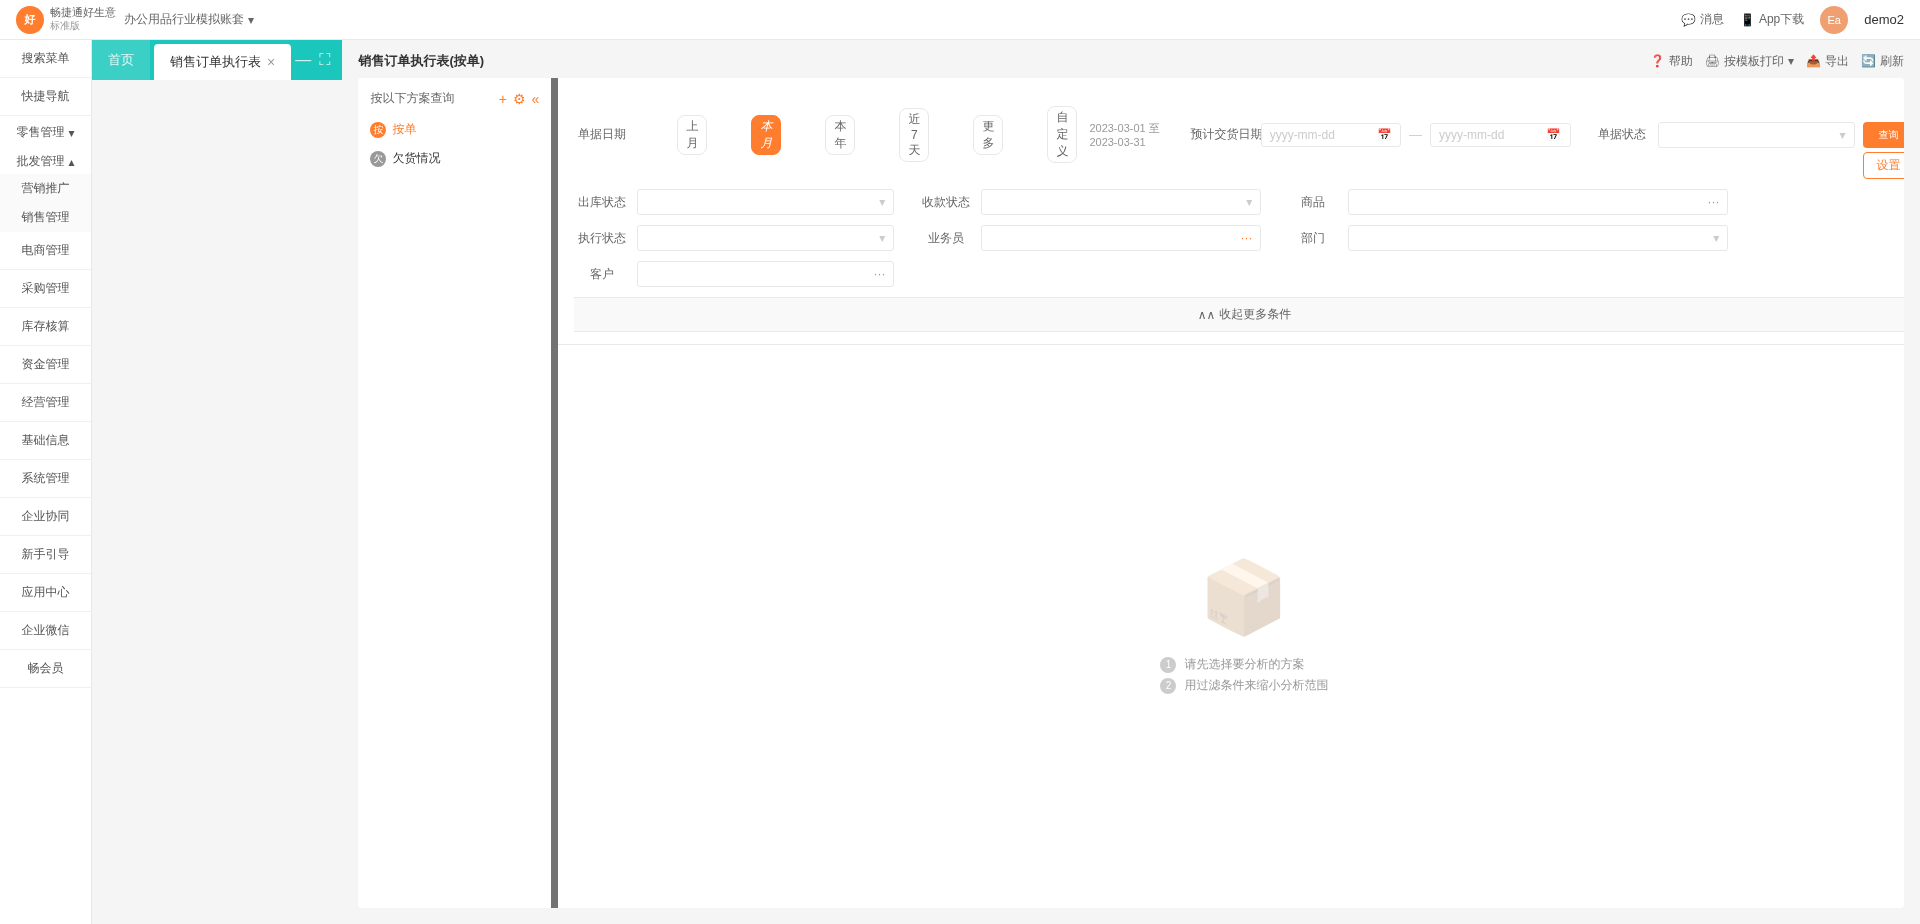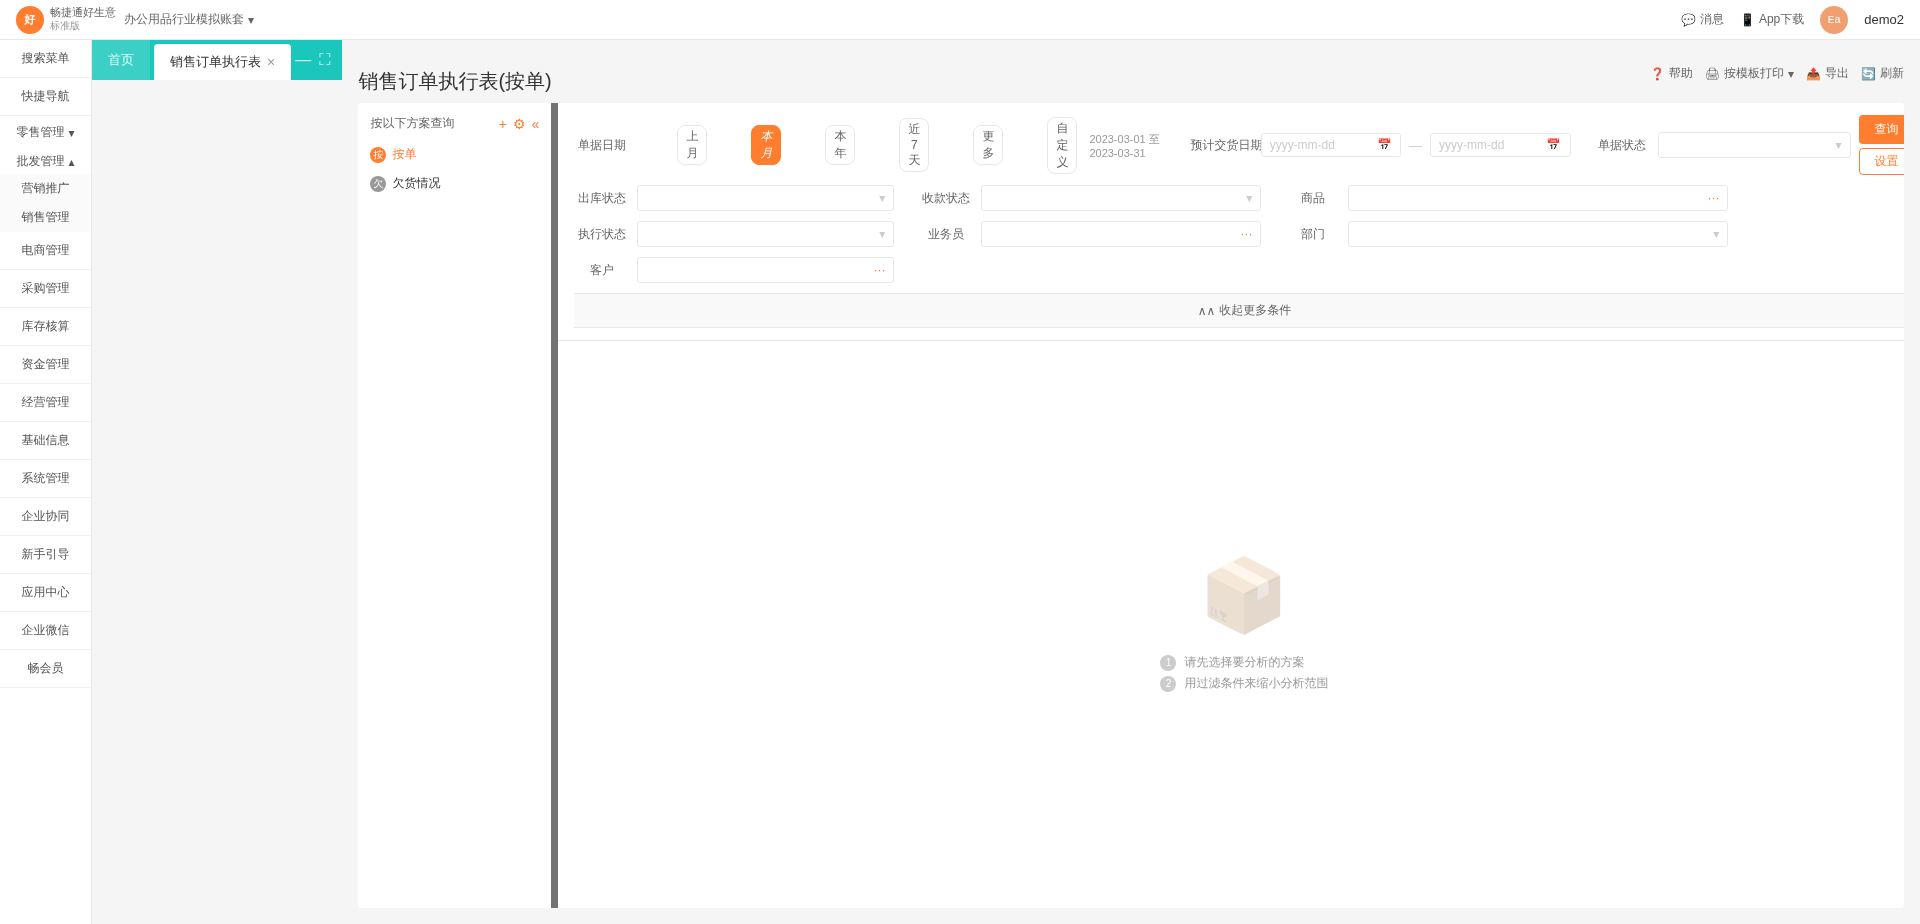--- a/index.html
+++ b/index.html
@@ -22,21 +22,21 @@
       width: 28px; height: 28px; background: #ff7d2e; border-radius: 50%;
       display: flex; align-items: center; justify-content: center;
       color: white; font-size: 11px; font-weight: bold;
     }
     .logo-text { font-size: 11px; color: #666; line-height: 1.2; }
     .logo-subtext { font-size: 10px; color: #999; }
     .dropdown-btn { background: none; border: none; cursor: pointer; color: #666; font-size: 12px; display: flex; align-items: center; gap: 4px; }
 
     .top-bar-right { display: flex; align-items: center; gap: 16px; }
     .top-btn { background: none; border: none; cursor: pointer; color: #666; font-size: 12px; display: flex; align-items: center; gap: 4px; }
-    .avatar { width: 28px; height: 28px; border-radius: 50%; background: #ccc; overflow: hidden; display: flex; align-items: center; justify-content: center; font-size: 11px; color: #fff; background: #f0a070; font-family: Liberation Mono, monospace; }
+    .avatar { width: 28px; height: 28px; border-radius: 50%; background: #ccc; overflow: hidden; display: flex; align-items: center; justify-content: center; font-size: 11px; color: #fff; background: #f0a070; }
     .user-name { font-size: 13px; color: #333; }
 
     
     .main-layout { display: flex; flex: 1; overflow: hidden; }
 
     
     .sidebar {
       width: 92px;
       background: #fff;
       border-right: 1px solid #e8e8e8;
@@ -95,28 +95,28 @@
       gap: 6px;
       cursor: pointer;
       font-size: 13px;
       color: rgba(255,255,255,0.85);
     }
     .tab-item.home { background: rgba(255,255,255,0.15); }
     .tab-item.active { background: #fff; color: #333; border-radius: 4px 4px 0 0; margin: 4px 4px 0; height: 36px; }
     .tab-close { font-size: 14px; color: #999; cursor: pointer; }
     .tab-actions { margin-left: auto; display: flex; align-items: center; gap: 8px; padding-right: 12px; }
     .tab-action-btn { background: none; border: none; cursor: pointer; color: rgba(255,255,255,0.8); font-size: 16px; }
-    .page-title { font-size: 20px; font-weight: normal; color: #333; margin-top: 16px; }
+    .page-title { font-size: 13px; font-weight: bold; color: #333; }
     .page-action-btn {
       background: none; border: none; cursor: pointer;
       color: #666; font-size: 12px; display: flex; align-items: center; gap: 4px;
     }
     .btn-primary {
       background: #ff7d2e; color: #fff; border: none; border-radius: 4px;
-      padding: 6px 16px; cursor: pointer; font-size: 12px;
+      padding: 6px 16px; cursor: pointer; font-size: 10px; margin-top: 32px;
     }
     .btn-secondary {
       background: #fff; color: #ff7d2e; border: 1px solid #ff7d2e; border-radius: 4px;
       padding: 4px 12px; cursor: pointer; font-size: 12px;
     }
     .date-btn {
       padding: 2px 8px; border: 1px solid #e8e8e8; border-radius: 8px;
       background: #fff; cursor: pointer; font-size: 12px; color: #666; margin-left: 40px;
     }
     .date-btn.active { background: #ff7d2e; color: #fff; border-color: #ff7d2e; font-style: italic; }

